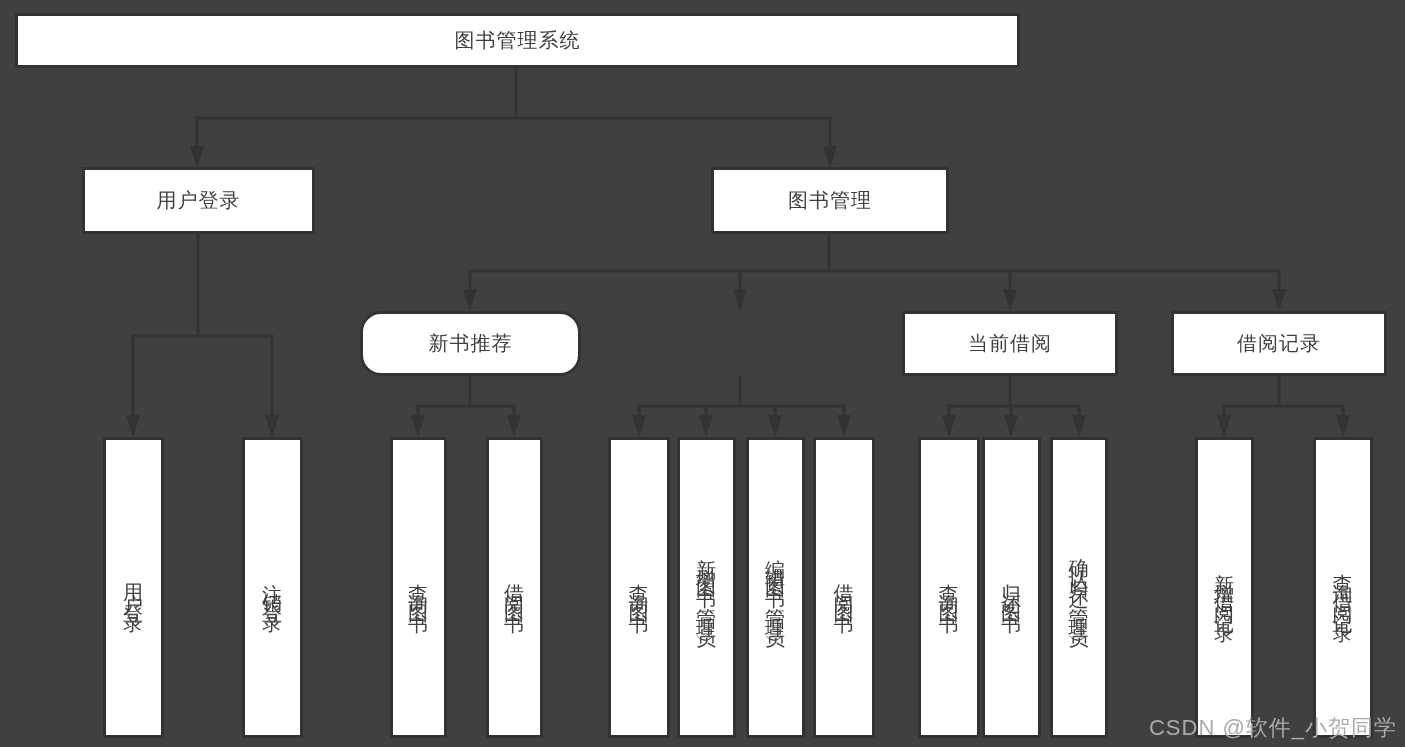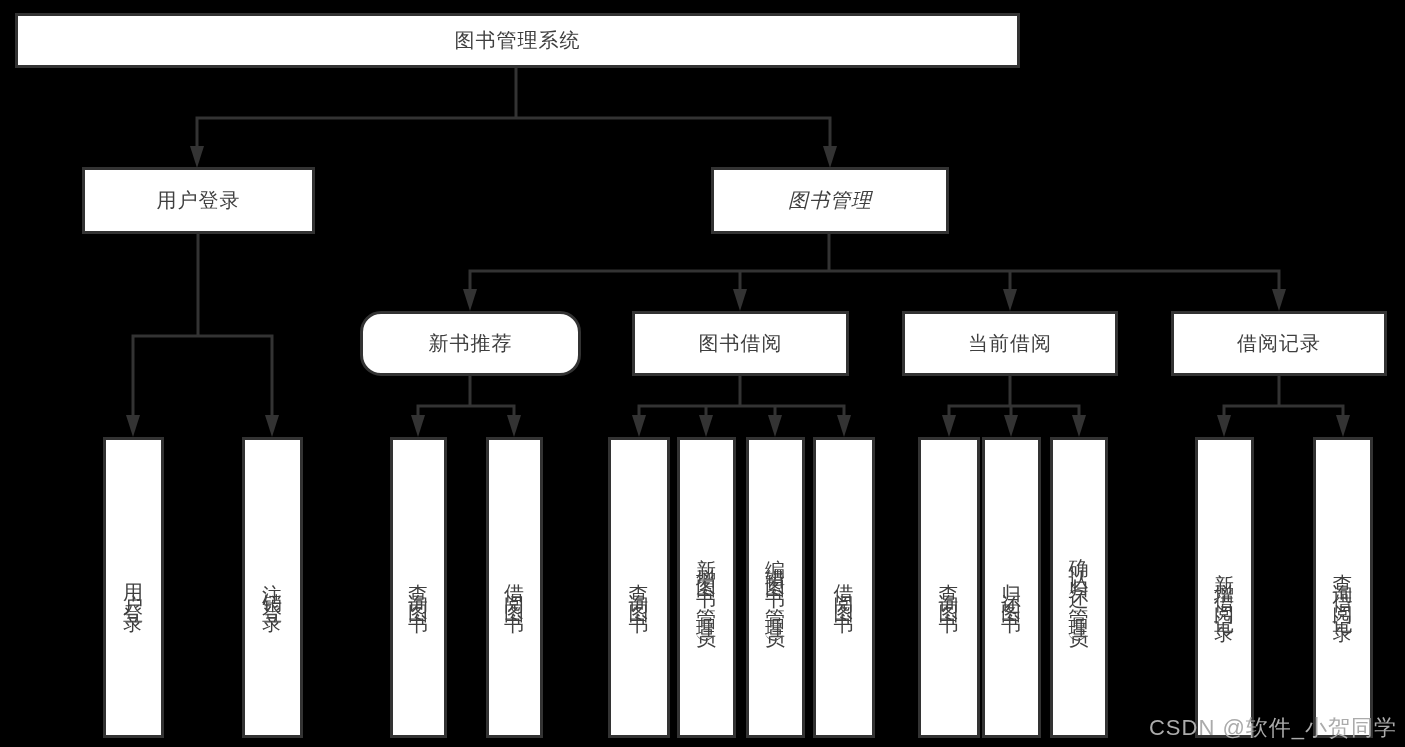--- a/index.html
+++ b/index.html
@@ -5,21 +5,21 @@
   html, body {
     margin: 0;
     padding: 0;
     background: #ffffff;
     font-family: "Liberation Sans", sans-serif;
   }
   .canvas {
     position: relative;
     width: 1405px;
     height: 747px;
-    background: #000000;
+    background: #404040;
     overflow: hidden;
   }
   .connectors {
     position: absolute;
     left: 0; top: 0;
     width: 1405px;
     height: 747px;
     pointer-events: none;
   }
   .node {
@@ -113,29 +113,26 @@
     </g>
   </svg>
 
   <div class="node h-label" style="left:15px; top:13px; width:1005px; height:55px;">
     <span>图书管理系统</span>
   </div>
 
   <div class="node h-label" style="left:82px; top:167px; width:233px; height:67px;">
     <span>用户登录</span>
   </div>
-  <div class="node h-label" style="left:711px; top:167px; width:238px; height:67px;font-style:italic;">
+  <div class="node h-label" style="left:711px; top:167px; width:238px; height:67px;">
     <span>图书管理</span>
   </div>
 
   <div class="node h-label" style="left:360px; top:311px; width:221px; height:65px;border-radius:21px;">
     <span>新书推荐</span>
-  </div>
-  <div class="node h-label" style="left:632px; top:311px; width:217px; height:65px;">
-    <span>图书借阅</span>
   </div>
   <div class="node h-label" style="left:902px; top:311px; width:216px; height:65px;">
     <span>当前借阅</span>
   </div>
   <div class="node h-label" style="left:1171px; top:311px; width:216px; height:65px;">
     <span>借阅记录</span>
   </div>
 
   <div class="node leaf" style="left:103px; width:61px;">
     <span class="v-text">用户登录</span>

